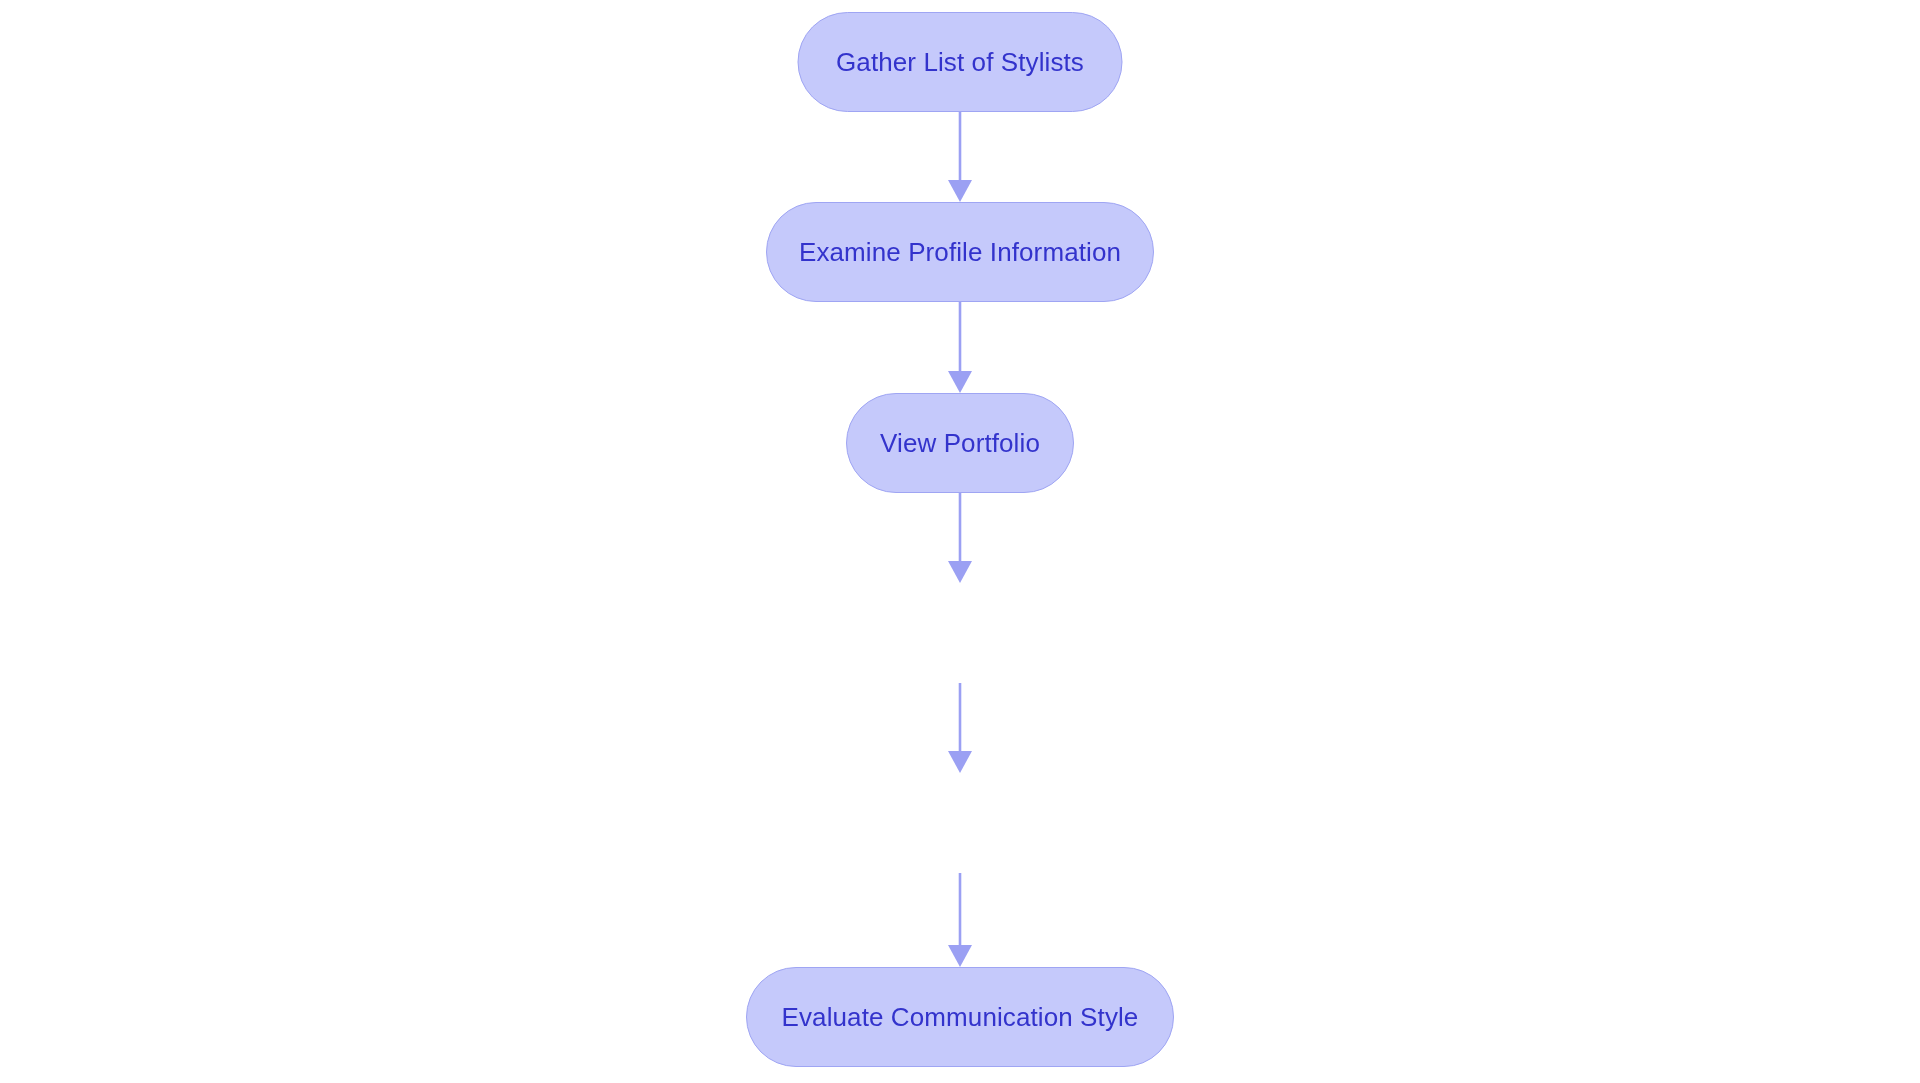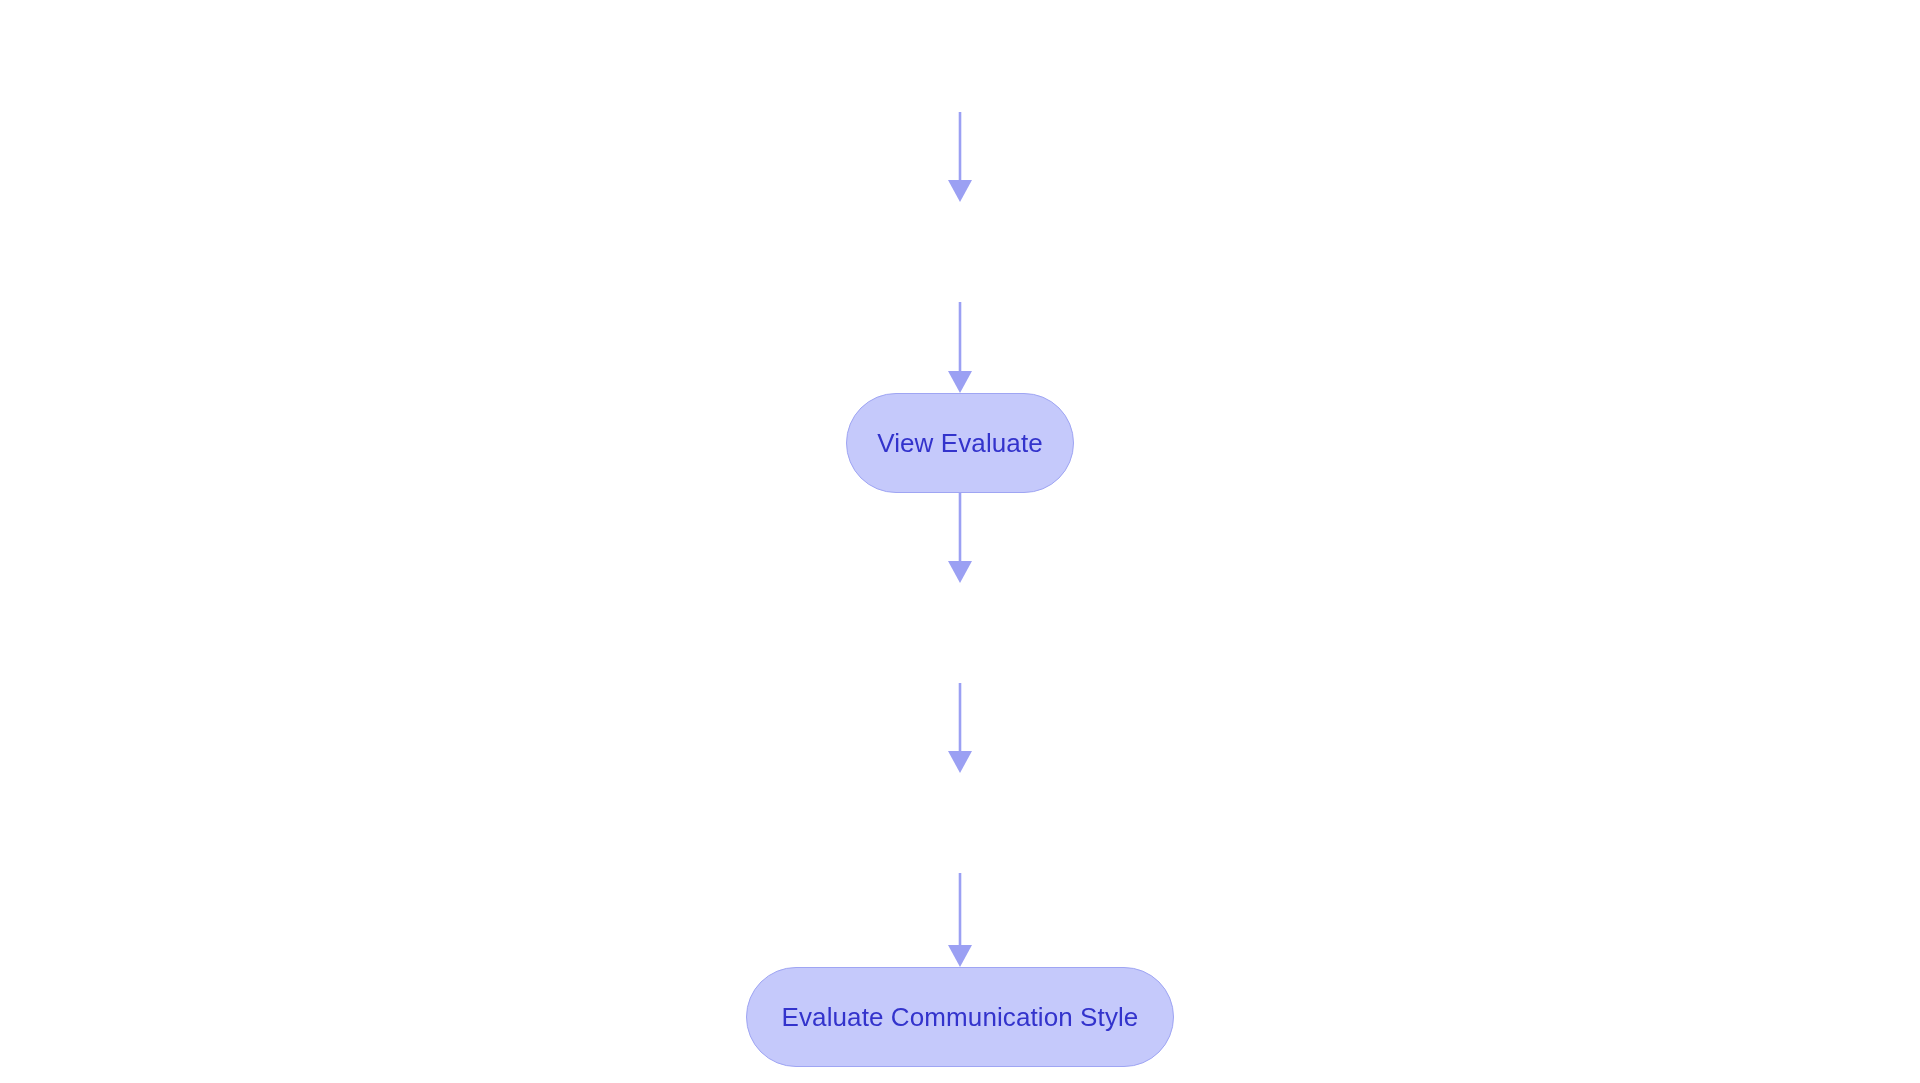--- a/index.html
+++ b/index.html
@@ -73,19 +73,25 @@
       <polygon class="edge-head" points="0,68 24,68 12,90"></polygon>
     </svg>
     <svg class="flow-edge" width="24" height="90" viewBox="0 0 24 90" style="left: 960px; top: 683px;">
       <line class="edge-line" x1="12" y1="0" x2="12" y2="70"></line>
       <polygon class="edge-head" points="0,68 24,68 12,90"></polygon>
     </svg>
     <svg class="flow-edge" width="24" height="94" viewBox="0 0 24 94" style="left: 960px; top: 873px;">
       <line class="edge-line" x1="12" y1="0" x2="12" y2="74"></line>
       <polygon class="edge-head" points="0,72 24,72 12,94"></polygon>
     </svg>
+    <div class="flow-node" style="left: 960px; top: 12px; width: 325px; height: 100px;">
+      <span class="node-label">Gather List of Stylists</span>
+    </div>
+    <div class="flow-node" style="left: 960px; top: 202px; width: 388px; height: 100px;">
+      <span class="node-label">Examine Profile Information</span>
+    </div>
     <div class="flow-node" style="left: 960px; top: 393px; width: 228px; height: 100px;">
-      <span class="node-label">View Evaluate</span>
+      <span class="node-label">View Portfolio</span>
     </div>
     <div class="flow-node" style="left: 960px; top: 967px; width: 428px; height: 100px;">
       <span class="node-label">Evaluate Communication Style</span>
     </div>
   </div>
 
 </body></html>

